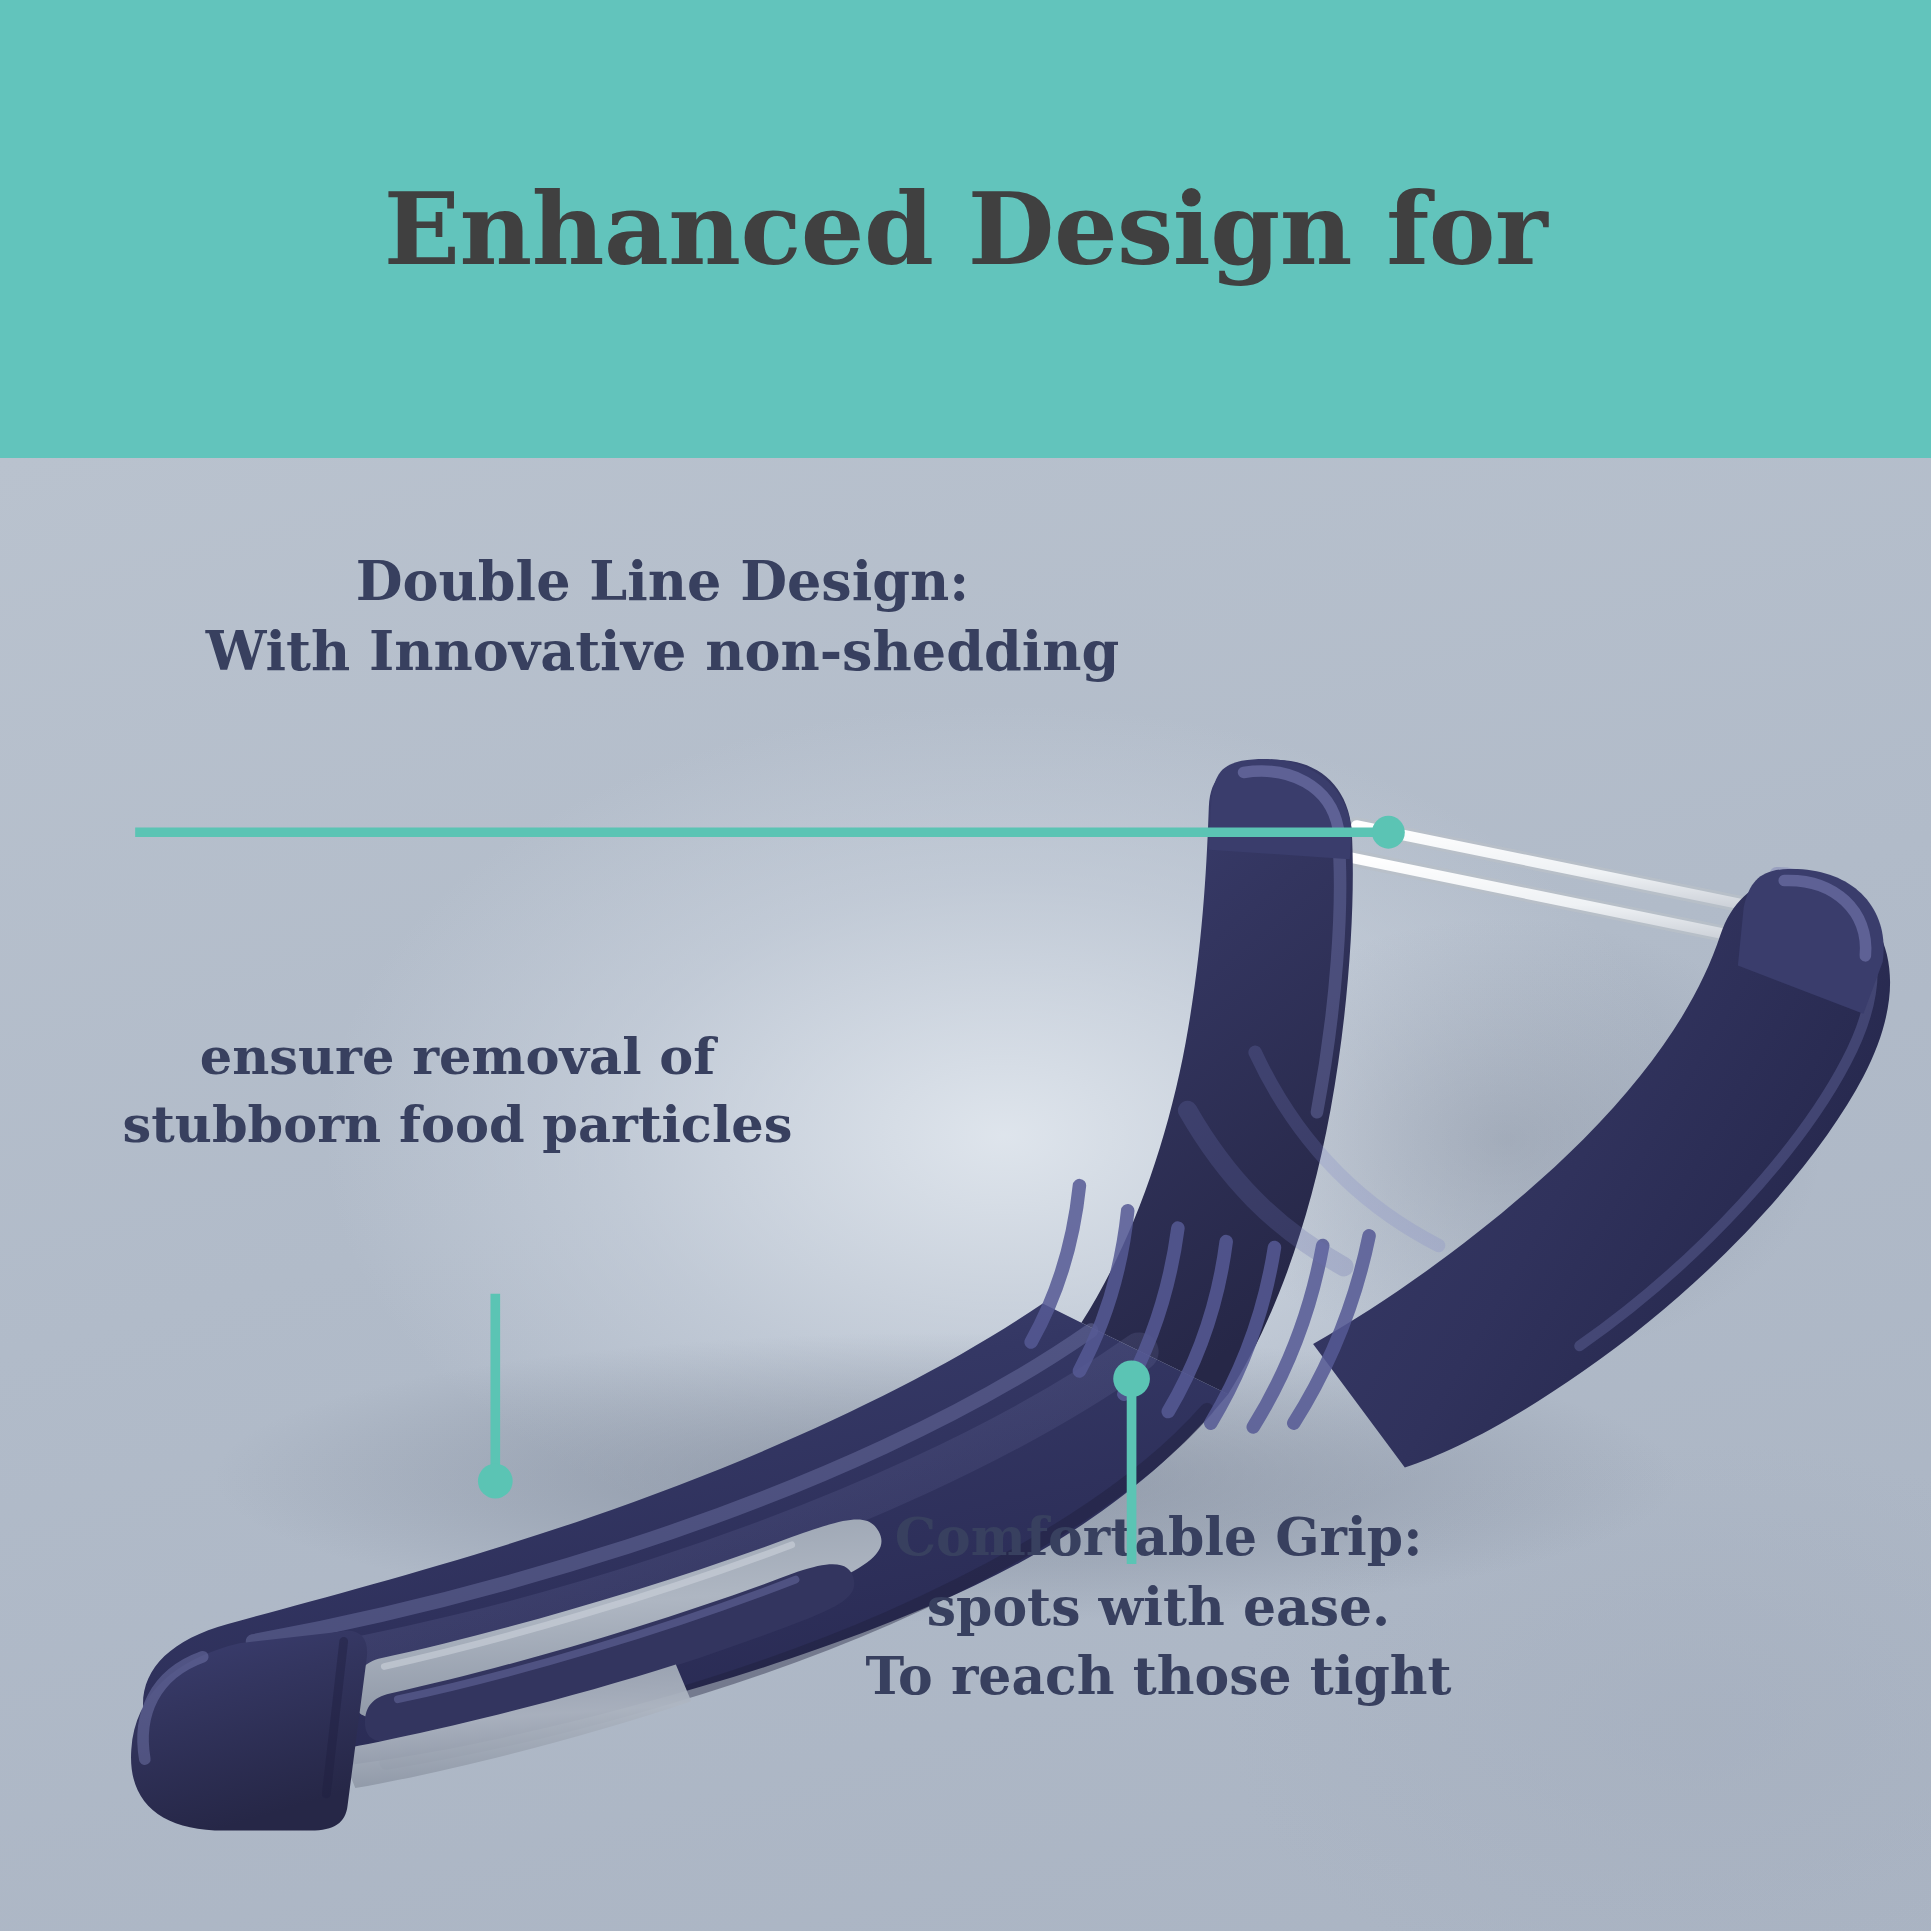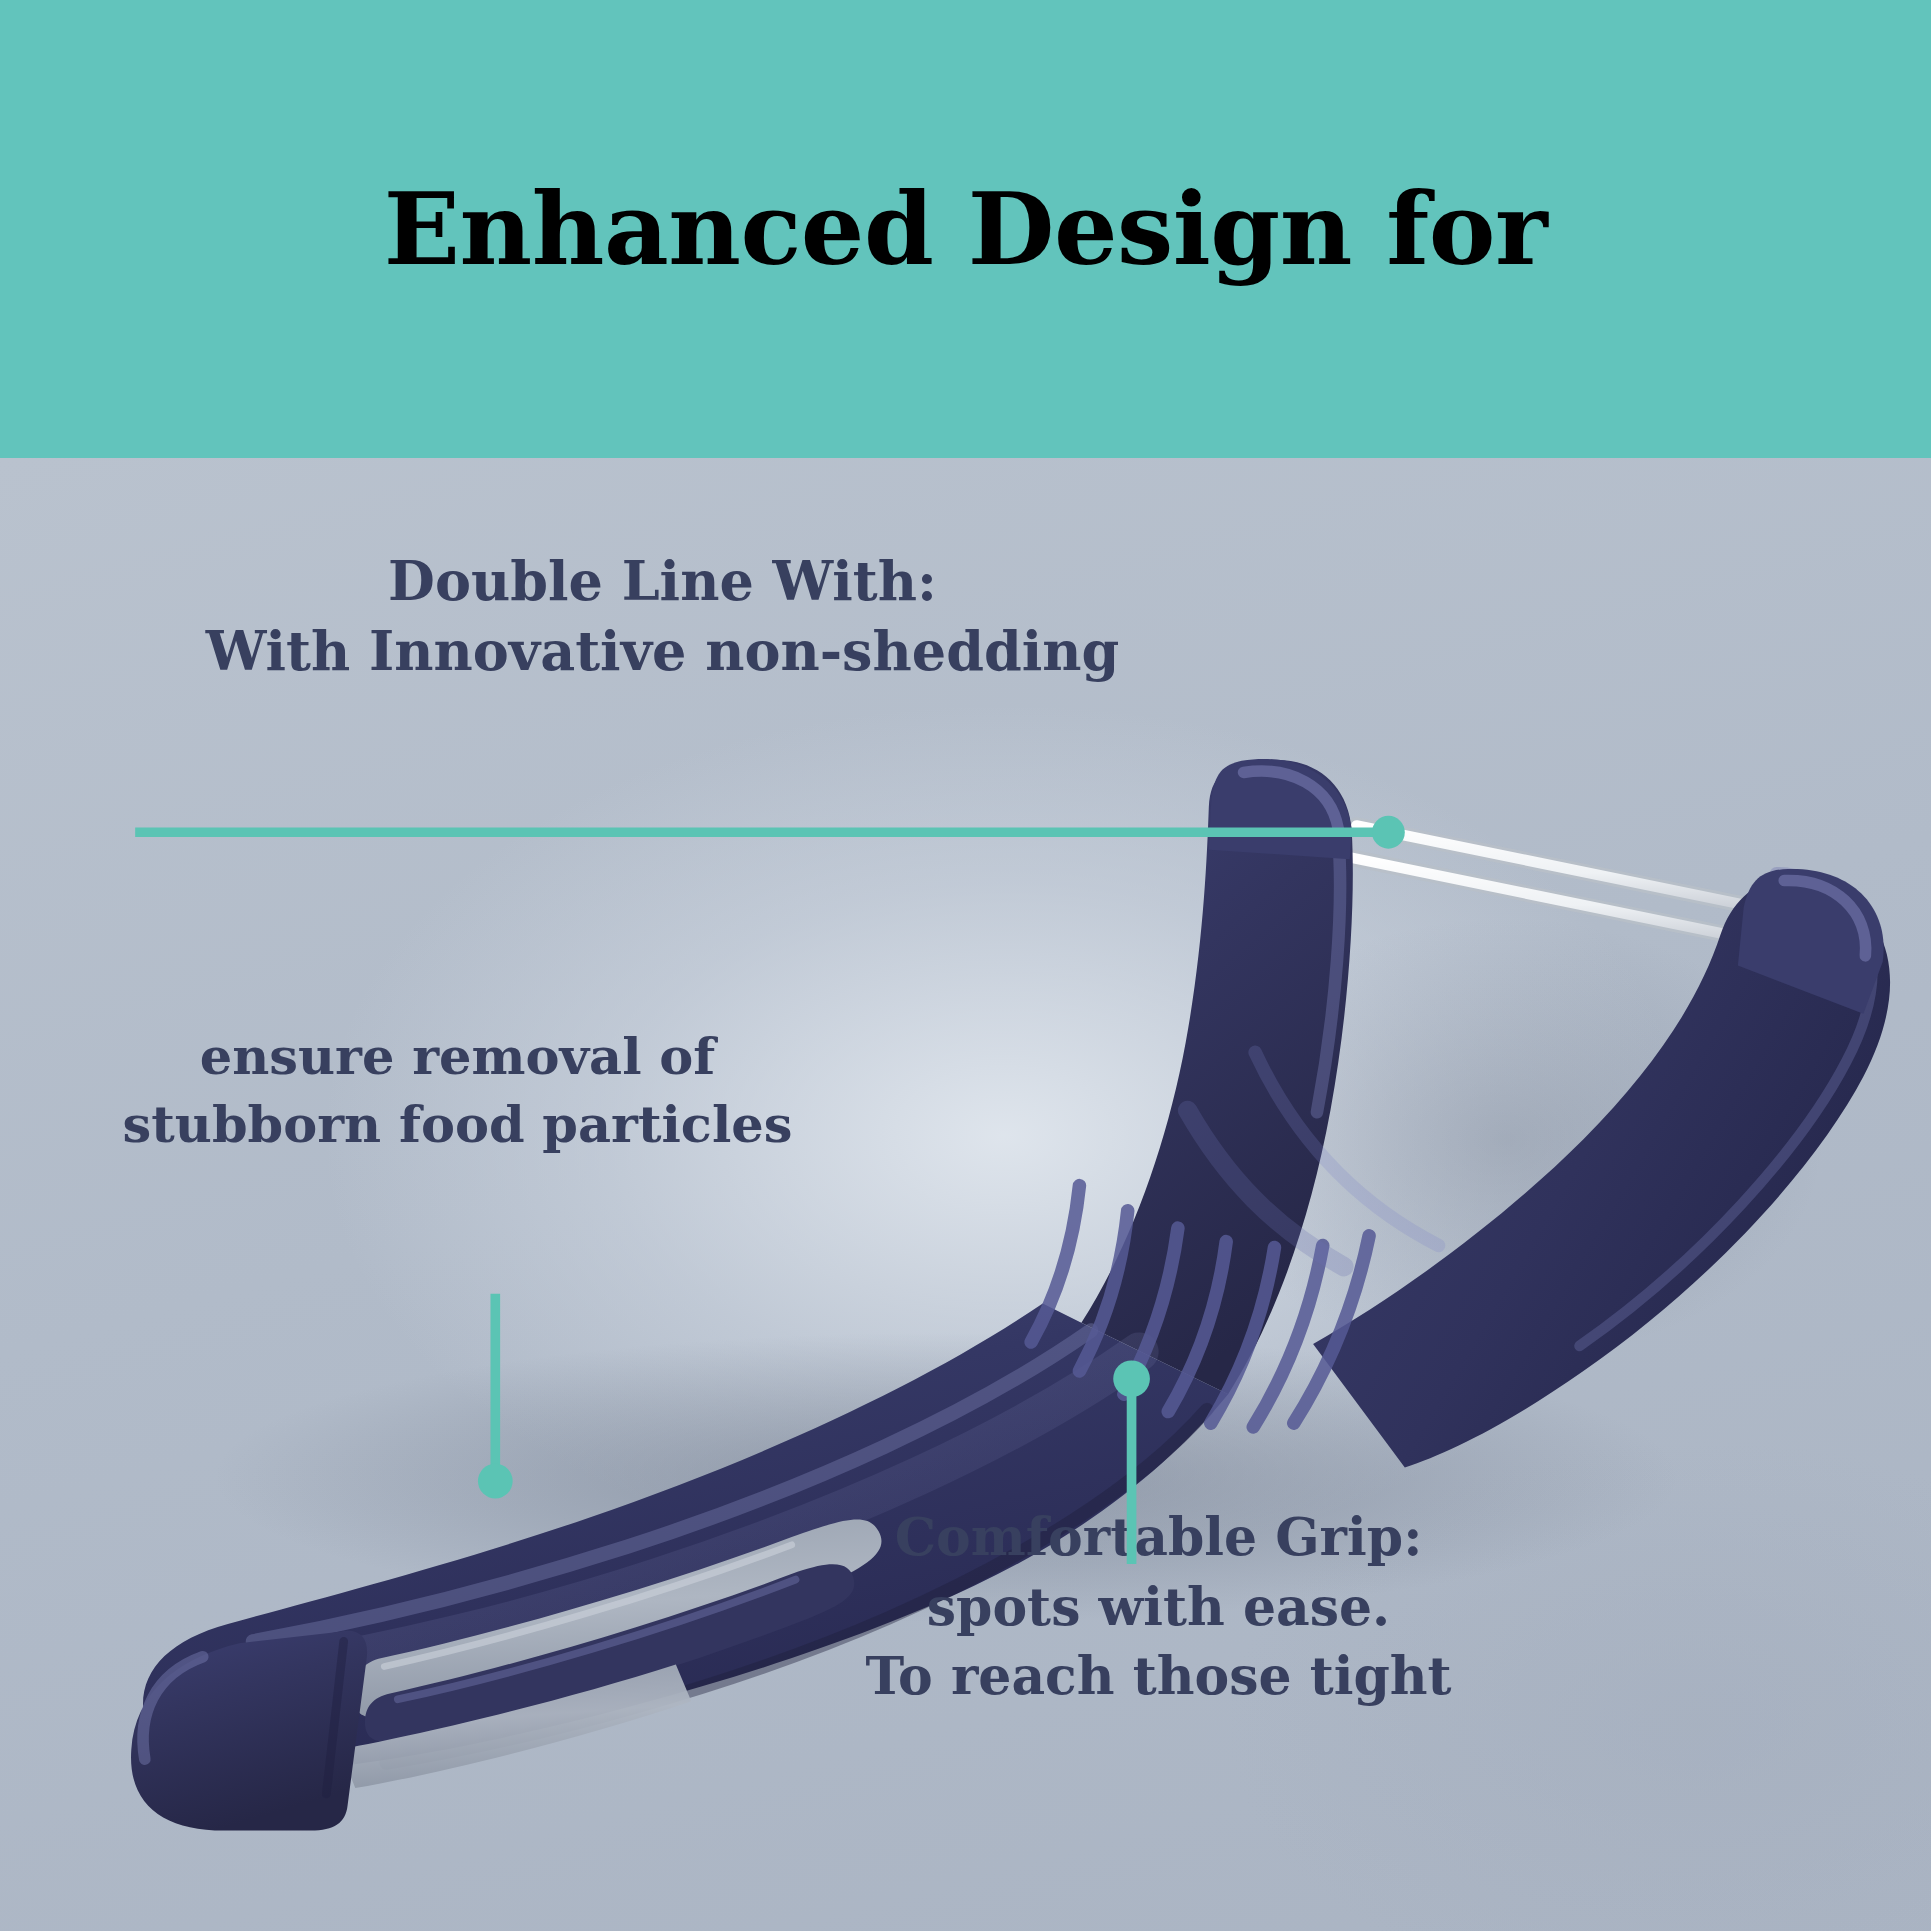--- a/index.html
+++ b/index.html
@@ -14,21 +14,21 @@
 
   
   .header {
     position:absolute; left:0; top:0; width:1931px; height:458px;
     background:#62c4bc;
     display:flex; flex-direction:column;
     align-items:center; justify-content:center;
     z-index:40;
   }
   .header-title-line {
-    color:#000000;
+    color:#404040;
     font-family:"DejaVu Serif", serif;
     font-weight:700;
     font-size:100px;
     line-height:1.22;
     letter-spacing:-0.5px;
     text-align:left;
     white-space:nowrap;
   }
 
   
@@ -242,21 +242,21 @@
       <line x1="1172" y1="1438" x2="1172" y2="1620" stroke="#5bc4b4" stroke-width="10"></line>
       <circle cx="1172" cy="1428" r="19" fill="#5bc4b4"></circle>
     </g>
   </svg>
 
   <div class="header">
     <div class="header-title-line">Enhanced Design for</div>
   </div>
 
   <div class="callout" id="callout-floss">
-    <span class="cl">Double Line With:</span>
+    <span class="cl">Double Line Design:</span>
     <span class="cl">With Innovative non-shedding</span>
   </div>
 
   <div class="callout" id="callout-pick">
     <span class="cl">ensure removal of</span>
     <span class="cl">stubborn food particles</span>
   </div>
 
   <div class="callout" id="callout-grip">
     <span class="cl">Comfortable Grip:</span>

